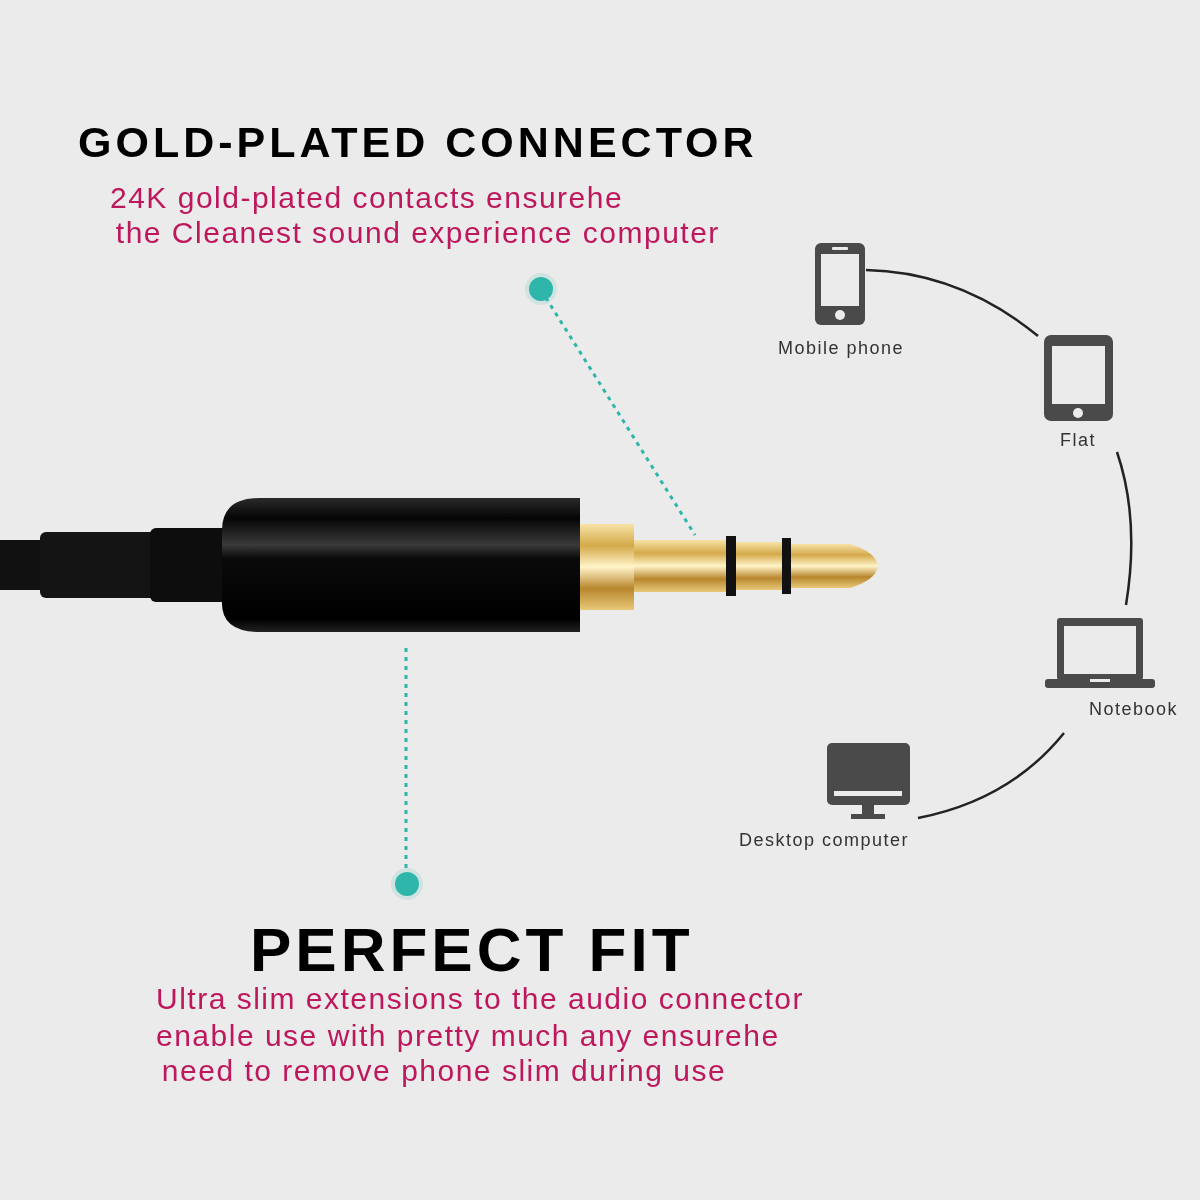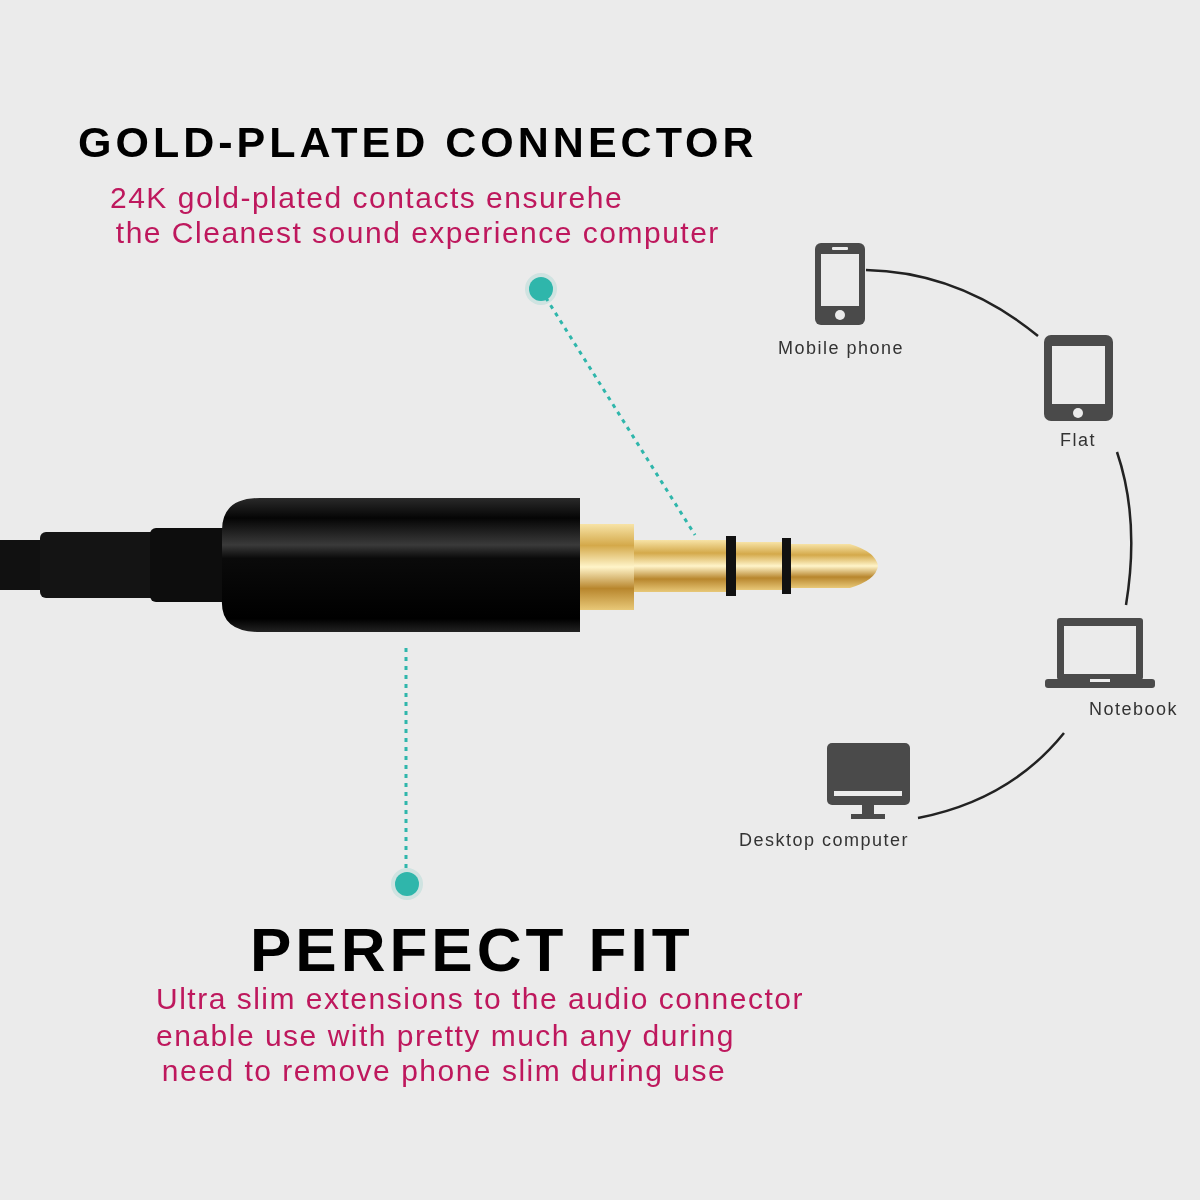--- a/index.html
+++ b/index.html
@@ -36,21 +36,21 @@
 </style>
 </head>
 <body>
 
 <div class="heading" style="left:78px; top:118px; font-size:43px;">GOLD-PLATED CONNECTOR</div>
 <div class="body-text" style="left:84px; top:180px;">24K gold-plated contacts ensurehe</div>
 <div class="body-text" style="left:80px; top:215px;"> the Cleanest sound experience computer</div>
 
 <div class="heading" style="left:250px; top:914px; font-size:62px;">PERFECT FIT</div>
 <div class="body-text" style="left:130px; top:981px;">Ultra slim extensions to the audio connector</div>
-<div class="body-text" style="left:130px; top:1018px;">enable use with pretty much any during</div>
+<div class="body-text" style="left:130px; top:1018px;">enable use with pretty much any ensurehe</div>
 <div class="body-text" style="left:126px; top:1053px;"> need to remove phone slim during use</div>
 
 <svg width="1200" height="1200" viewBox="0 0 1200 1200">
   <defs>
     <linearGradient id="gold" x1="0" y1="0" x2="0" y2="1">
       <stop offset="0" stop-color="#f7e3a6"></stop>
       <stop offset="0.25" stop-color="#d4a94a"></stop>
       <stop offset="0.5" stop-color="#fff4c9"></stop>
       <stop offset="0.75" stop-color="#b8862d"></stop>
       <stop offset="1" stop-color="#e8c878"></stop>

